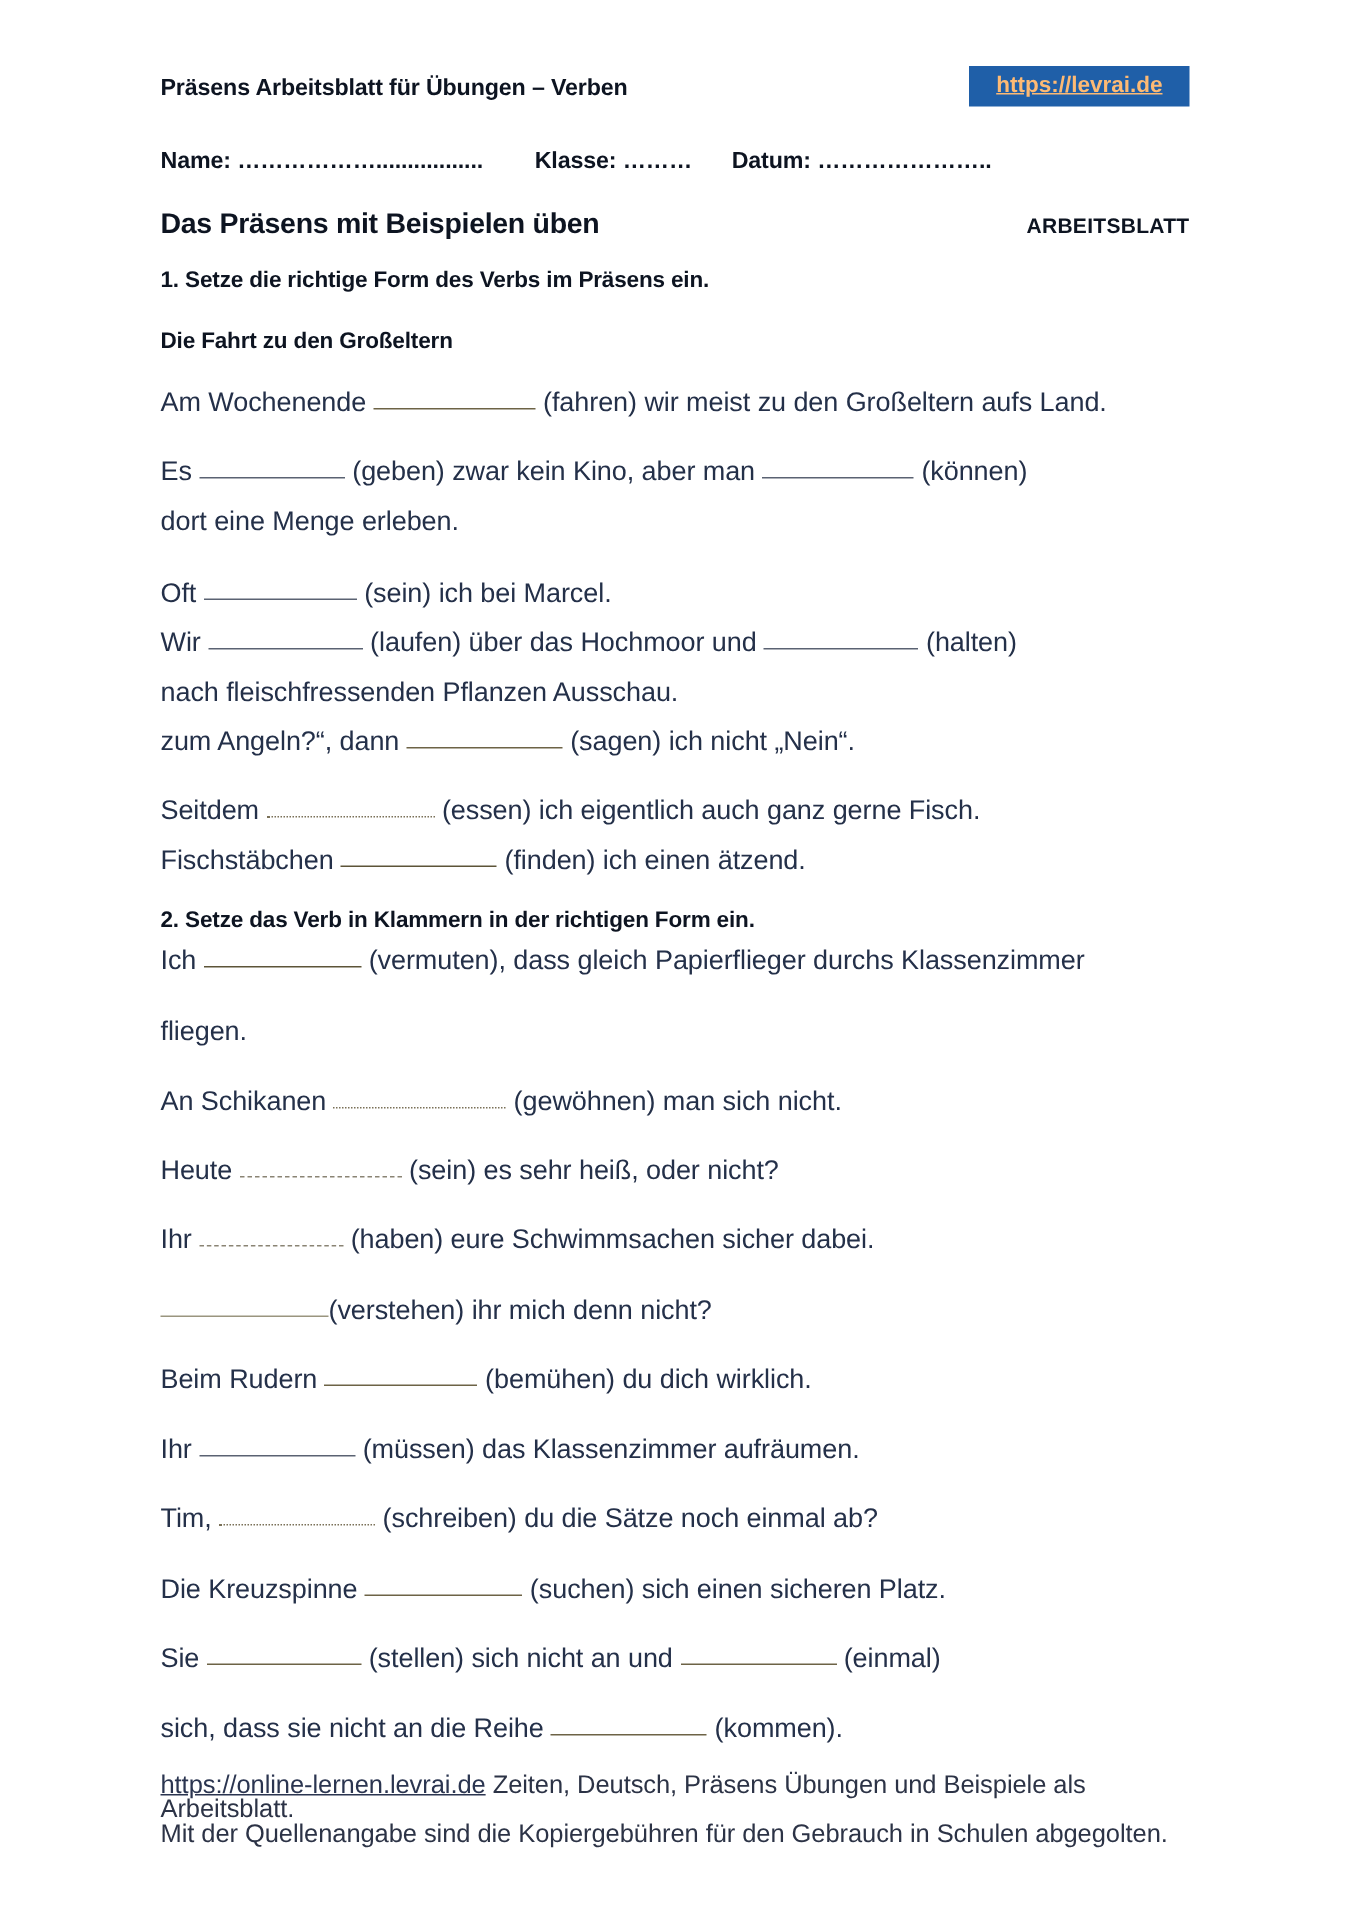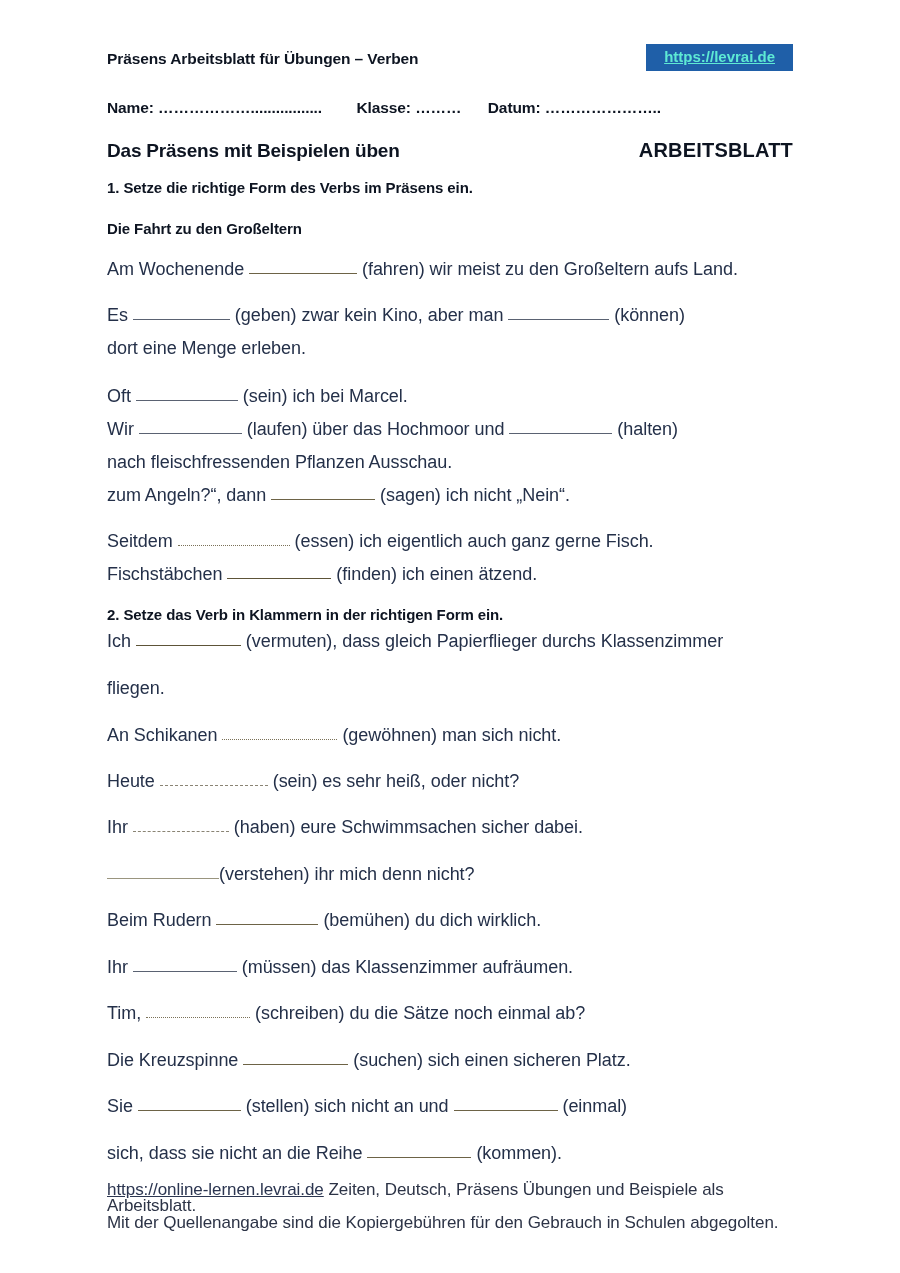--- a/index.html
+++ b/index.html
@@ -42,21 +42,21 @@
   .doc-title {
     font-size: 15.5px;
     font-weight: bold;
     color: #0d1421;
     letter-spacing: -0.1px;
     line-height: 20px;
     padding-top: 2px;
   }
   .url-banner {
     background: #1f5fa8;
-    color: #5eead4;
+    color: #fdba74;
     font-size: 15px;
     font-weight: bold;
     text-decoration: underline;
     padding: 4px 18px 5px 18px;
     line-height: 18px;
     white-space: nowrap;
     margin-right: 0px;
     margin-top: -3px;
   }
 
@@ -77,21 +77,21 @@
     justify-content: space-between;
     align-items: baseline;
   }
   .main-title {
     font-size: 19px;
     font-weight: bold;
     color: #0d1421;
     letter-spacing: -0.2px;
   }
   .sheet-label {
-    font-size: 20px;
+    font-size: 14px;
     font-weight: bold;
     color: #0d1421;
     letter-spacing: 0.2px;
   }
 
   
   .task-heading {
     font-size: 15px;
     font-weight: bold;
     color: #0d1421;

